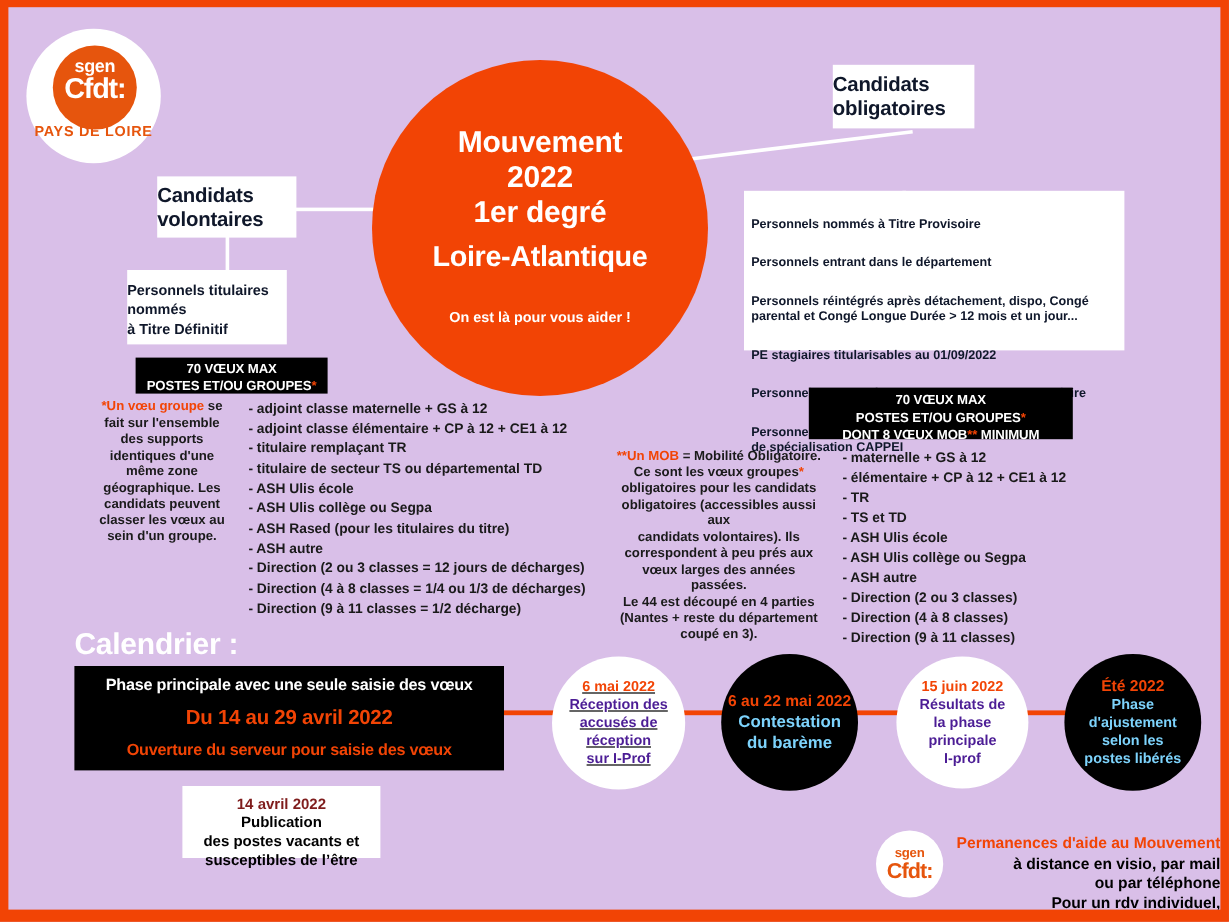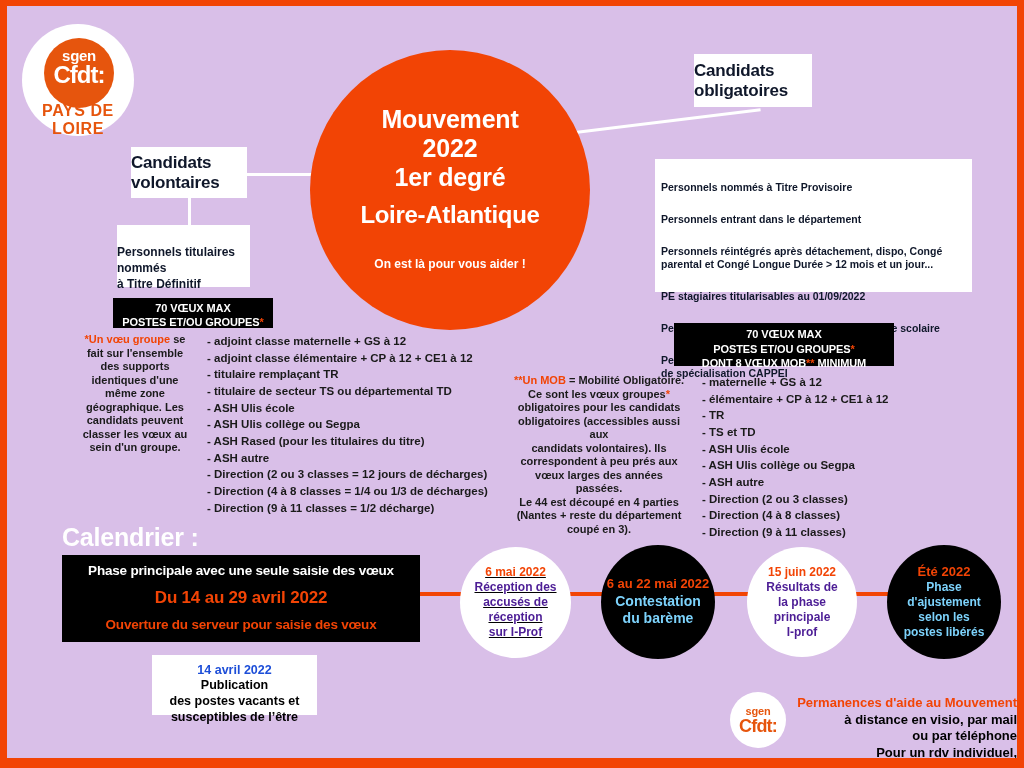--- a/index.html
+++ b/index.html
@@ -32,21 +32,21 @@
   #logo-tl-sgen {
     position:absolute; left:0; top:9px; width:70px; text-align:center;
     color:#fff; font-size:15px; font-weight:bold; letter-spacing:-.3px;
   }
   #logo-tl-cfdt {
     position:absolute; left:0; top:23px; width:70px; text-align:center;
     color:#fff; font-size:24px; font-weight:bold; letter-spacing:-1px;
   }
   #logo-tl-pays {
     position:absolute; left:0; top:78px; width:112px; text-align:center;
-    color:#e6550d; font-size:16px; font-weight:bold; letter-spacing:.6px;
+    color:#e6550d; font-size:12px; font-weight:bold; letter-spacing:.6px;
   }
 
   
   #hub {
     left:303px; top:44px; width:280px; height:280px; border-radius:50%;
     background:#f24405; color:#fff; text-align:center;
   }
   #hub-title {
     position:absolute; left:0; top:55px; width:280px;
     font-size:25px; font-weight:bold; line-height:1.16; letter-spacing:-.2px;
@@ -74,29 +74,29 @@
   
   .wbox {
     background:#fff; color:#0f172a; text-align:left; font-weight:bold;
     white-space:pre-line;
   }
   #box-vol {
     left:124px; top:141px; width:116px; height:51px;
     font-size:17px; line-height:1.2; padding-top:6px; letter-spacing:-.2px;
   }
   #box-vol-sub {
-    left:110px; top:219px; width:133px; height:62px;
-    font-size:12px; line-height:1.35; padding-top:19px;
+    left:99px; top:219px; width:133px; height:62px;
+    font-size:12px; line-height:1.35; padding-top:9px;
   }
   #box-obl {
     left:687px; top:48px; width:118px; height:53px;
     font-size:17px; line-height:1.2; padding-top:7px; letter-spacing:-.2px;
   }
   #box-obl-list {
-    left:648px; top:153px; width:317px; height:133px;
+    left:613px; top:153px; width:317px; height:133px;
     font-size:10.5px; line-height:1.2; padding:9px 6px 0 6px;
   }
   #box-obl-list .row { margin-bottom:7px; }
   #box-obl-list .row:last-child { margin-bottom:0; }
 
   
   .kbox {
     background:#000; color:#fff; text-align:center; font-weight:bold;
     letter-spacing:-.1px;
   }
@@ -167,21 +167,21 @@
   #tnode-3 { left:740px; top:541px; width:110px; height:110px; }
   #tnode-4 { left:880px; top:539px; width:114px; height:114px; }
   #tnode-2 .date, #tnode-4 .date { font-size:13px; }
   #tnode-2 .txt { font-size:14px; }
 
   #cal-pub {
     left:145px; top:649px; width:165px; height:60px;
     background:#fff; text-align:center; padding-top:7px;
   }
   #cal-pub .date {
-    display:block; color:#1d4ed8; font-size:12.5px; font-weight:bold; line-height:1.3;
+    display:block; color:#7f1d1d; font-size:12.5px; font-weight:bold; line-height:1.3;
   }
   #cal-pub .txt {
     display:block; color:#000; font-size:12.5px; font-weight:bold; line-height:1.25;
     white-space:pre-line;
   }
 
   
   #logo-br {
     left:723px; top:686px; width:56px; height:56px; border-radius:50%;
     background:#fff;

